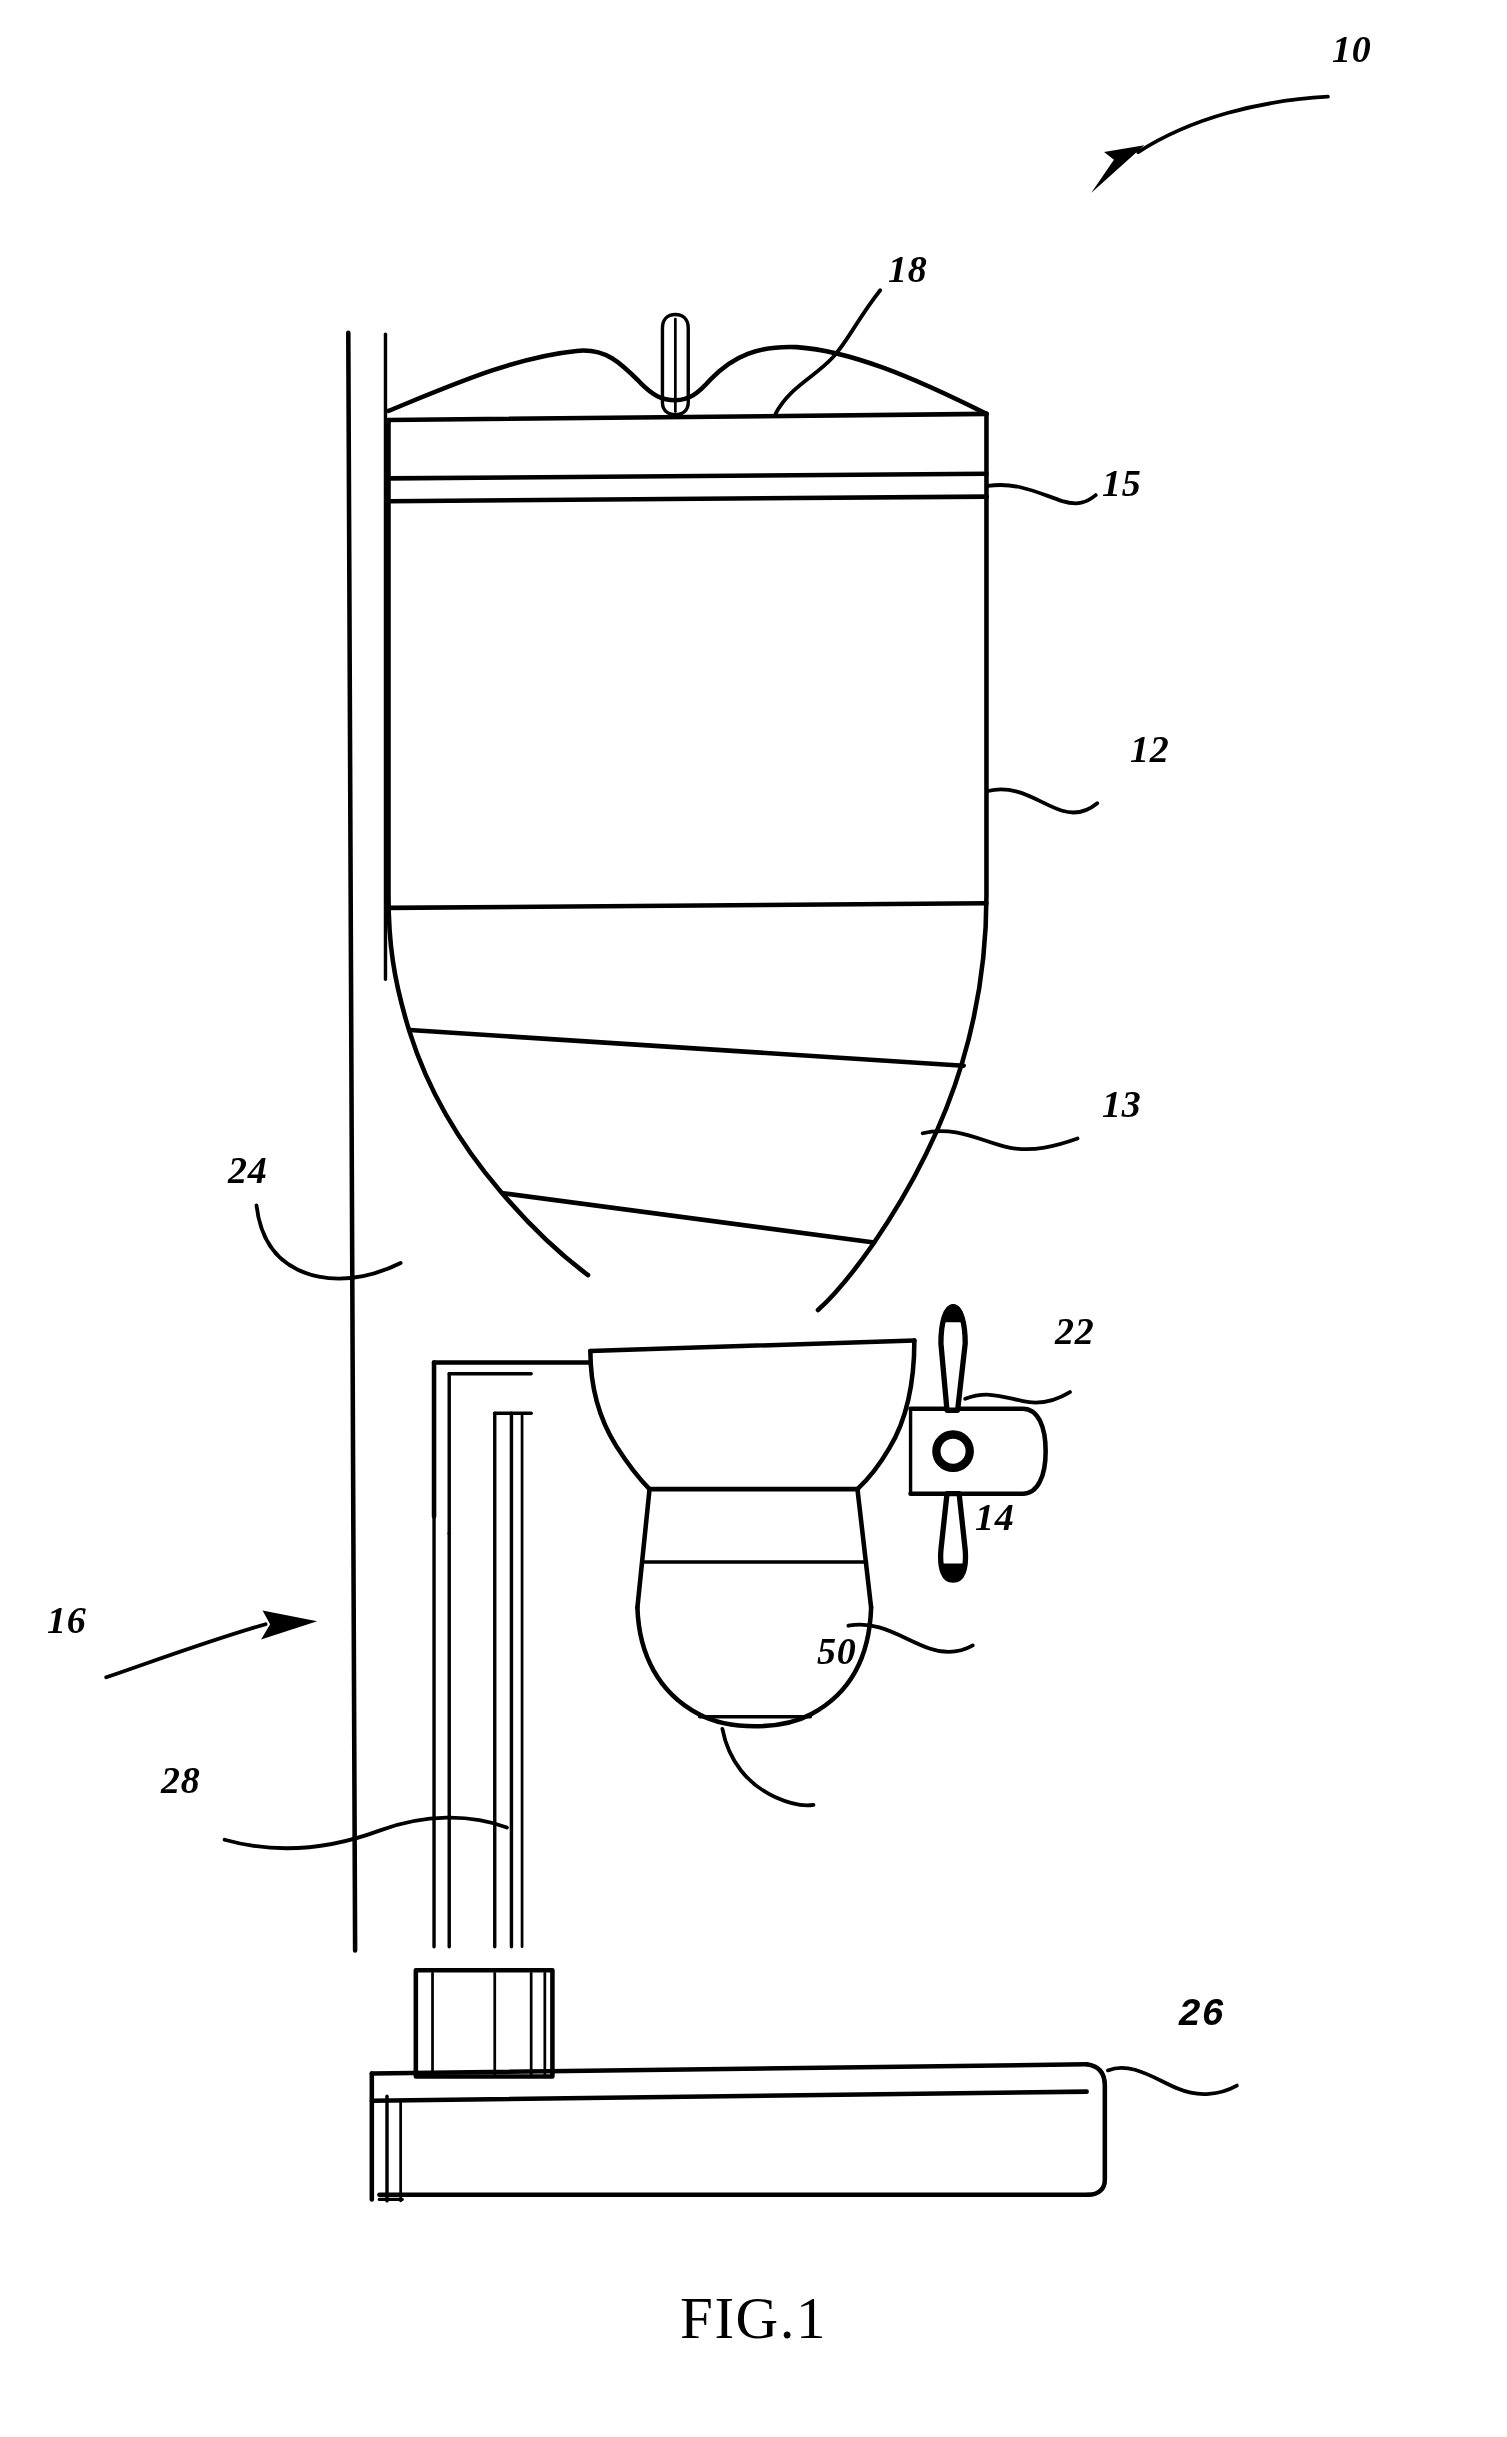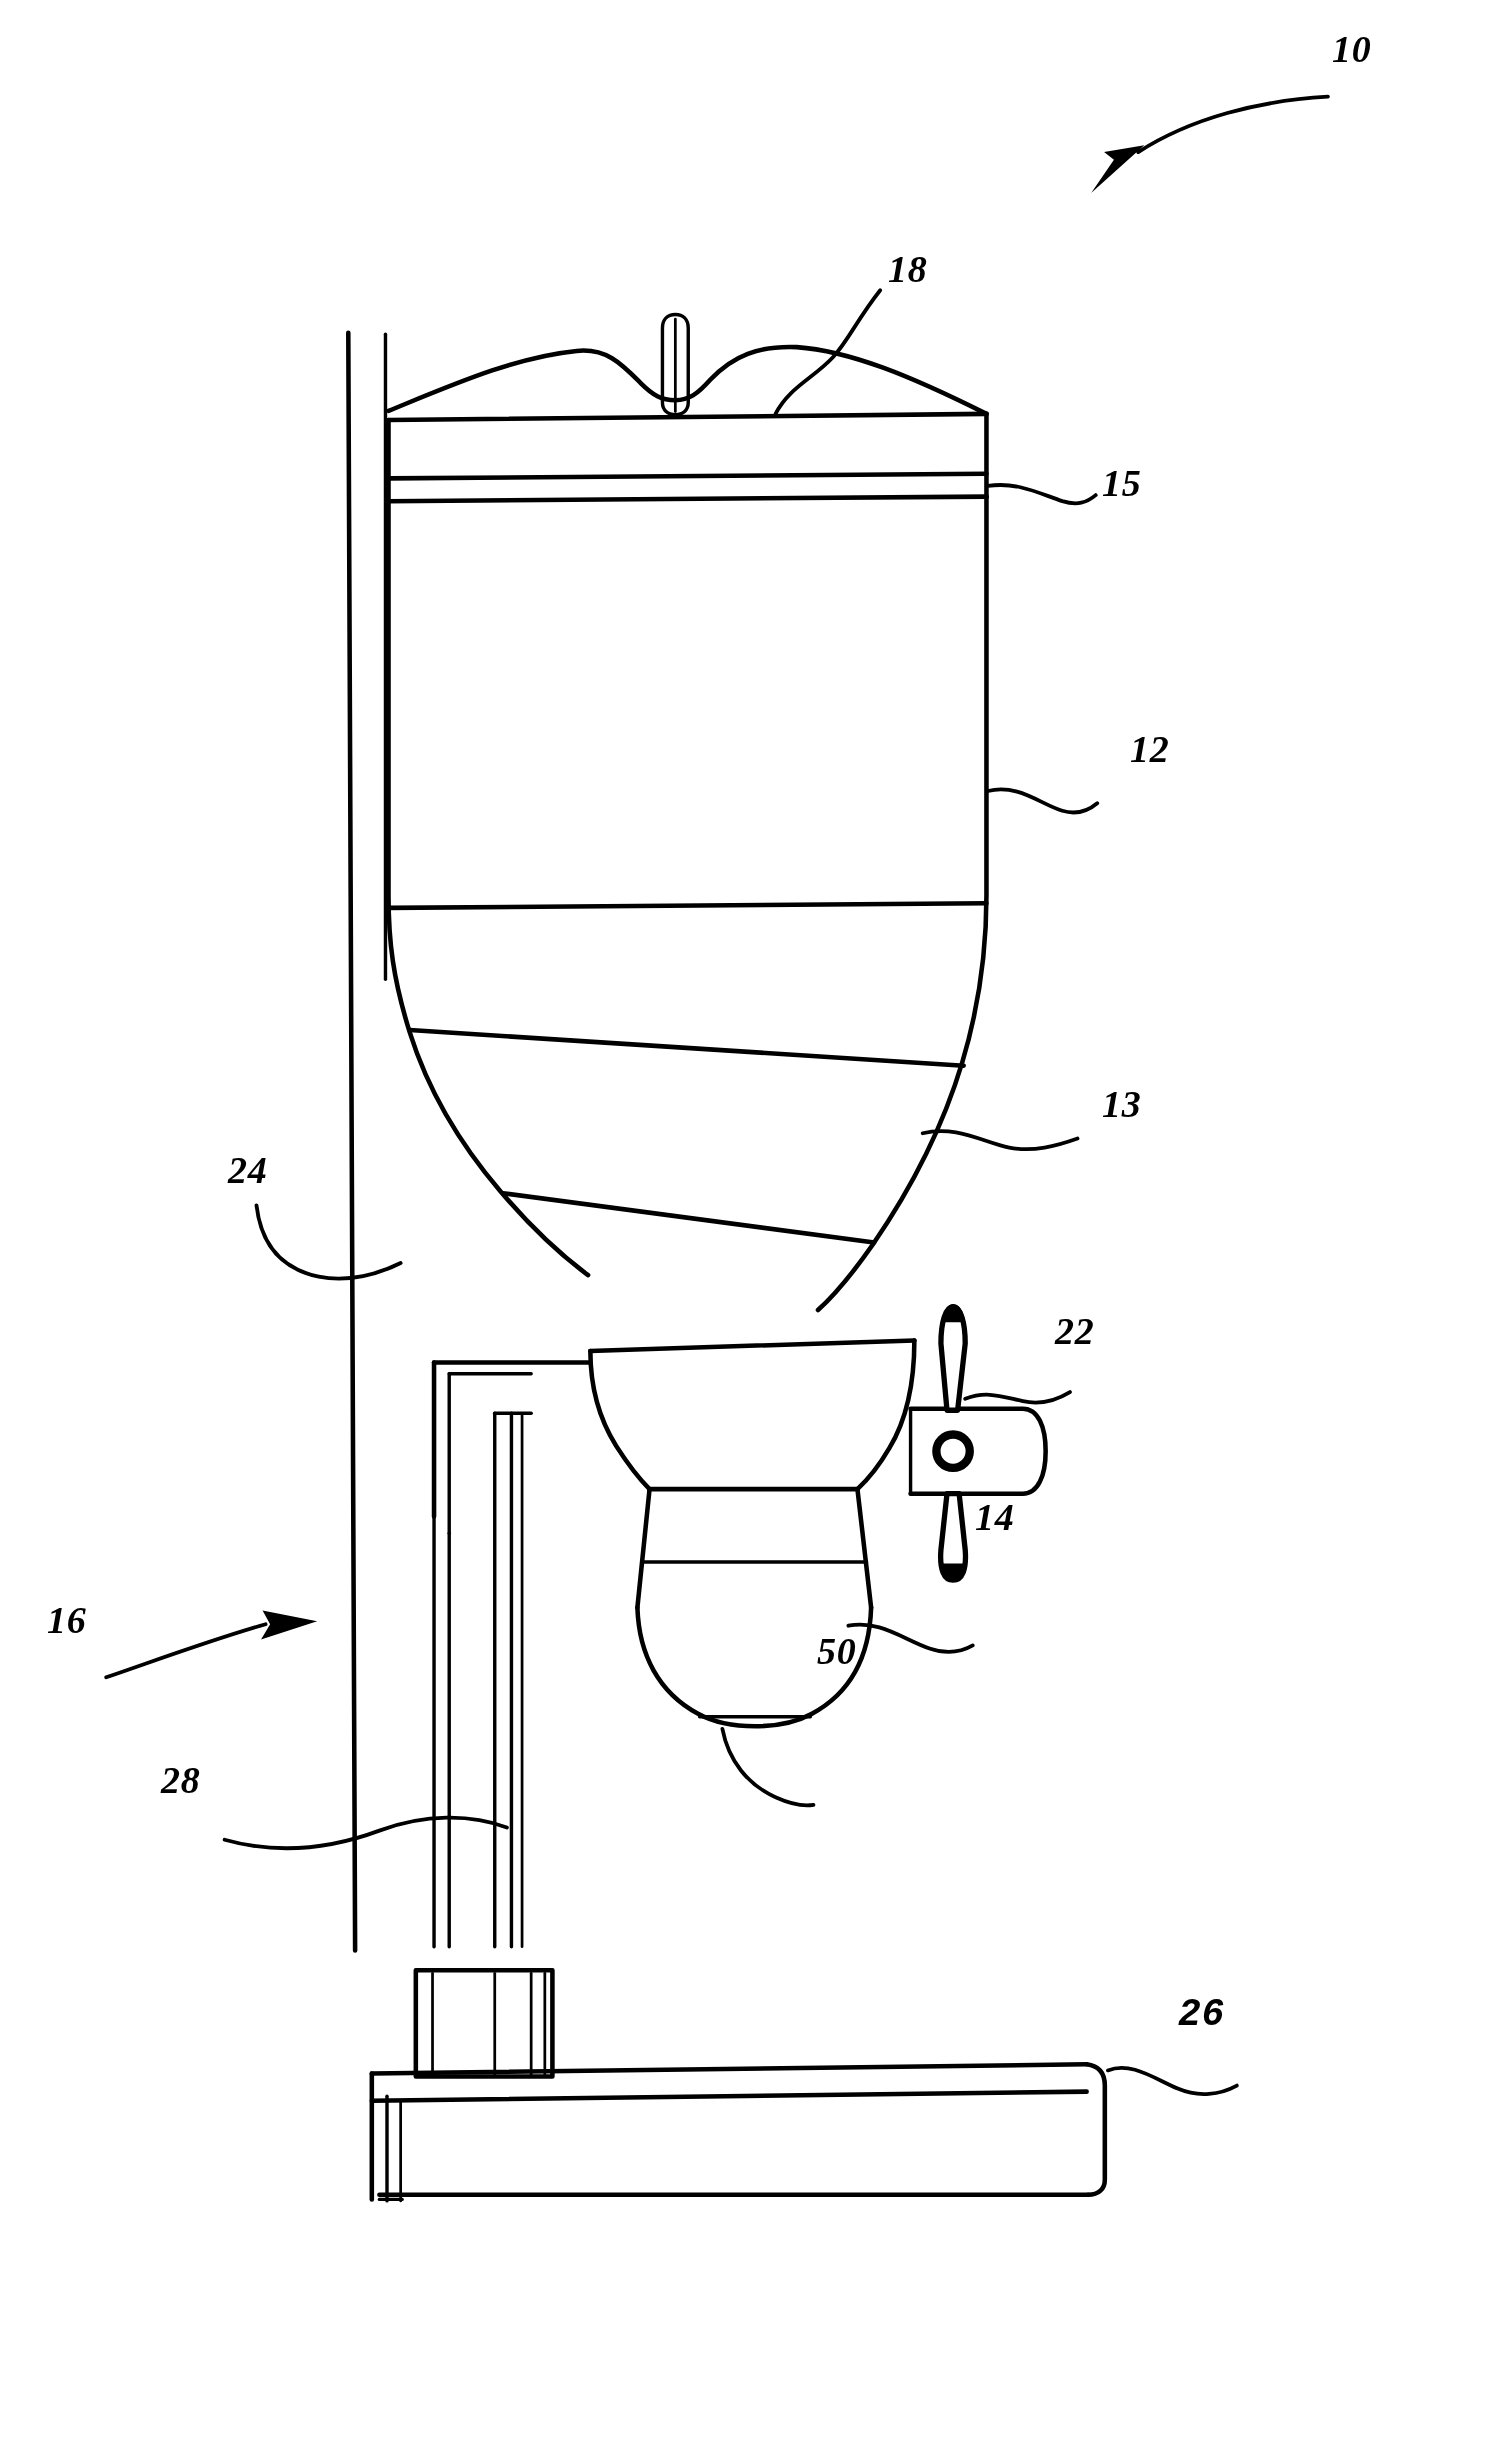--- a/index.html
+++ b/index.html
@@ -315,15 +315,16 @@
   <span class="refnum" style="left:817px; top:1632px;">50</span>
 
   <span class="refnum" style="left:228px; top:1151px;">24</span>
 
   <span class="refnum" style="left:47px; top:1601px;">16</span>
 
   <span class="refnum" style="left:161px; top:1761px;">28</span>
 
   <span class="refnum" style="left:1178px; top:1996px;font-family:Liberation Mono, monospace;">26</span>
 
+  <div id="fig-caption">FIG.1</div>
 
 </div>
 
 
 </body></html>

